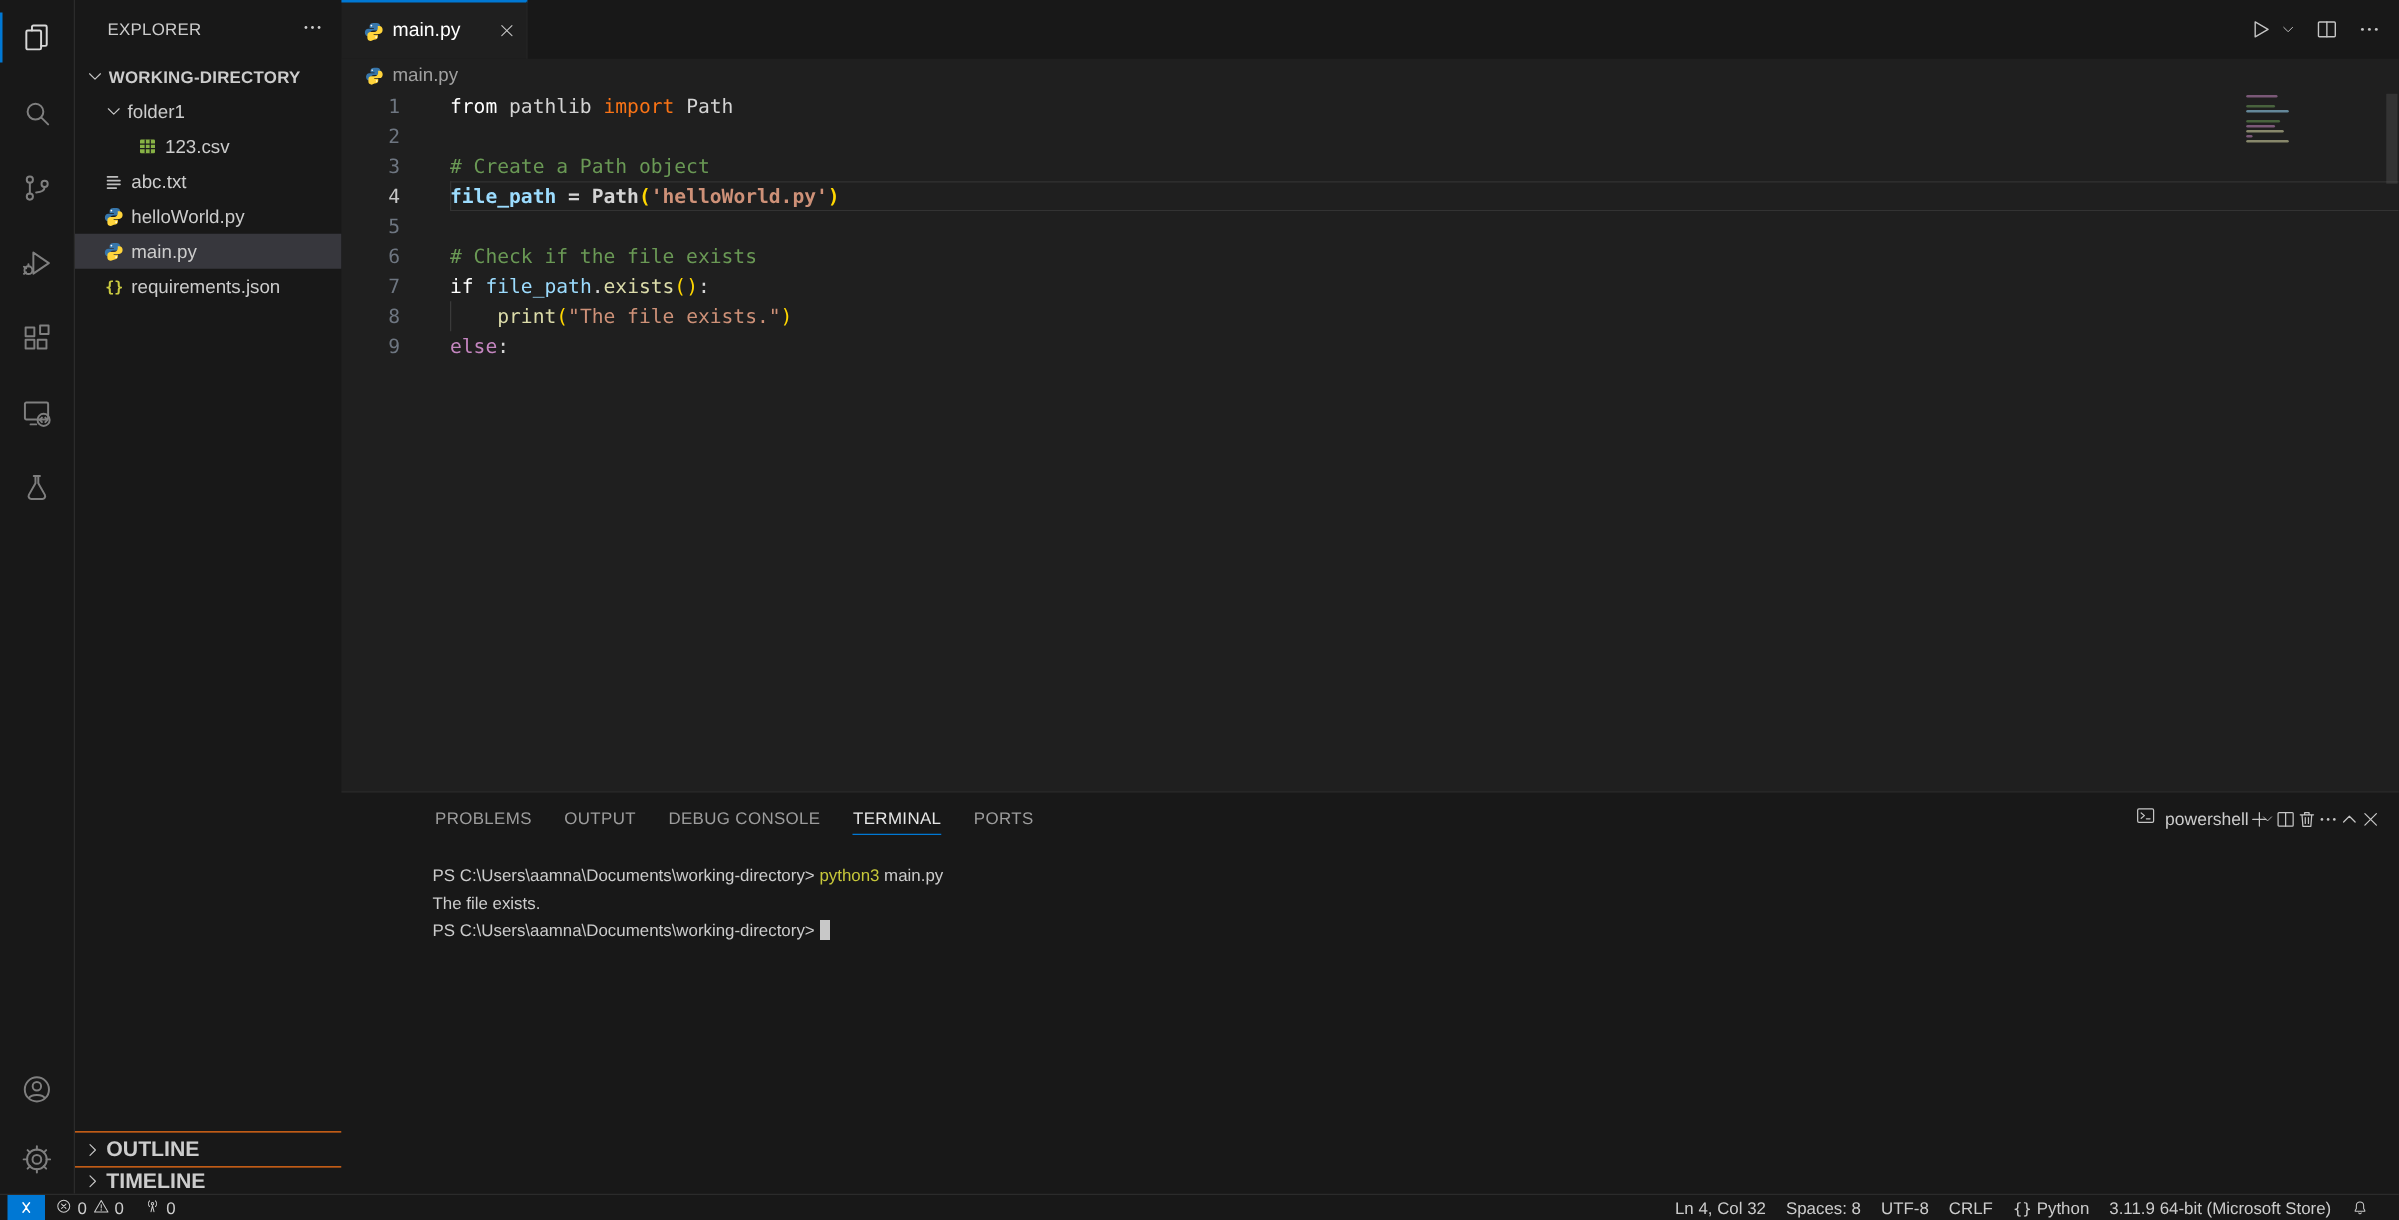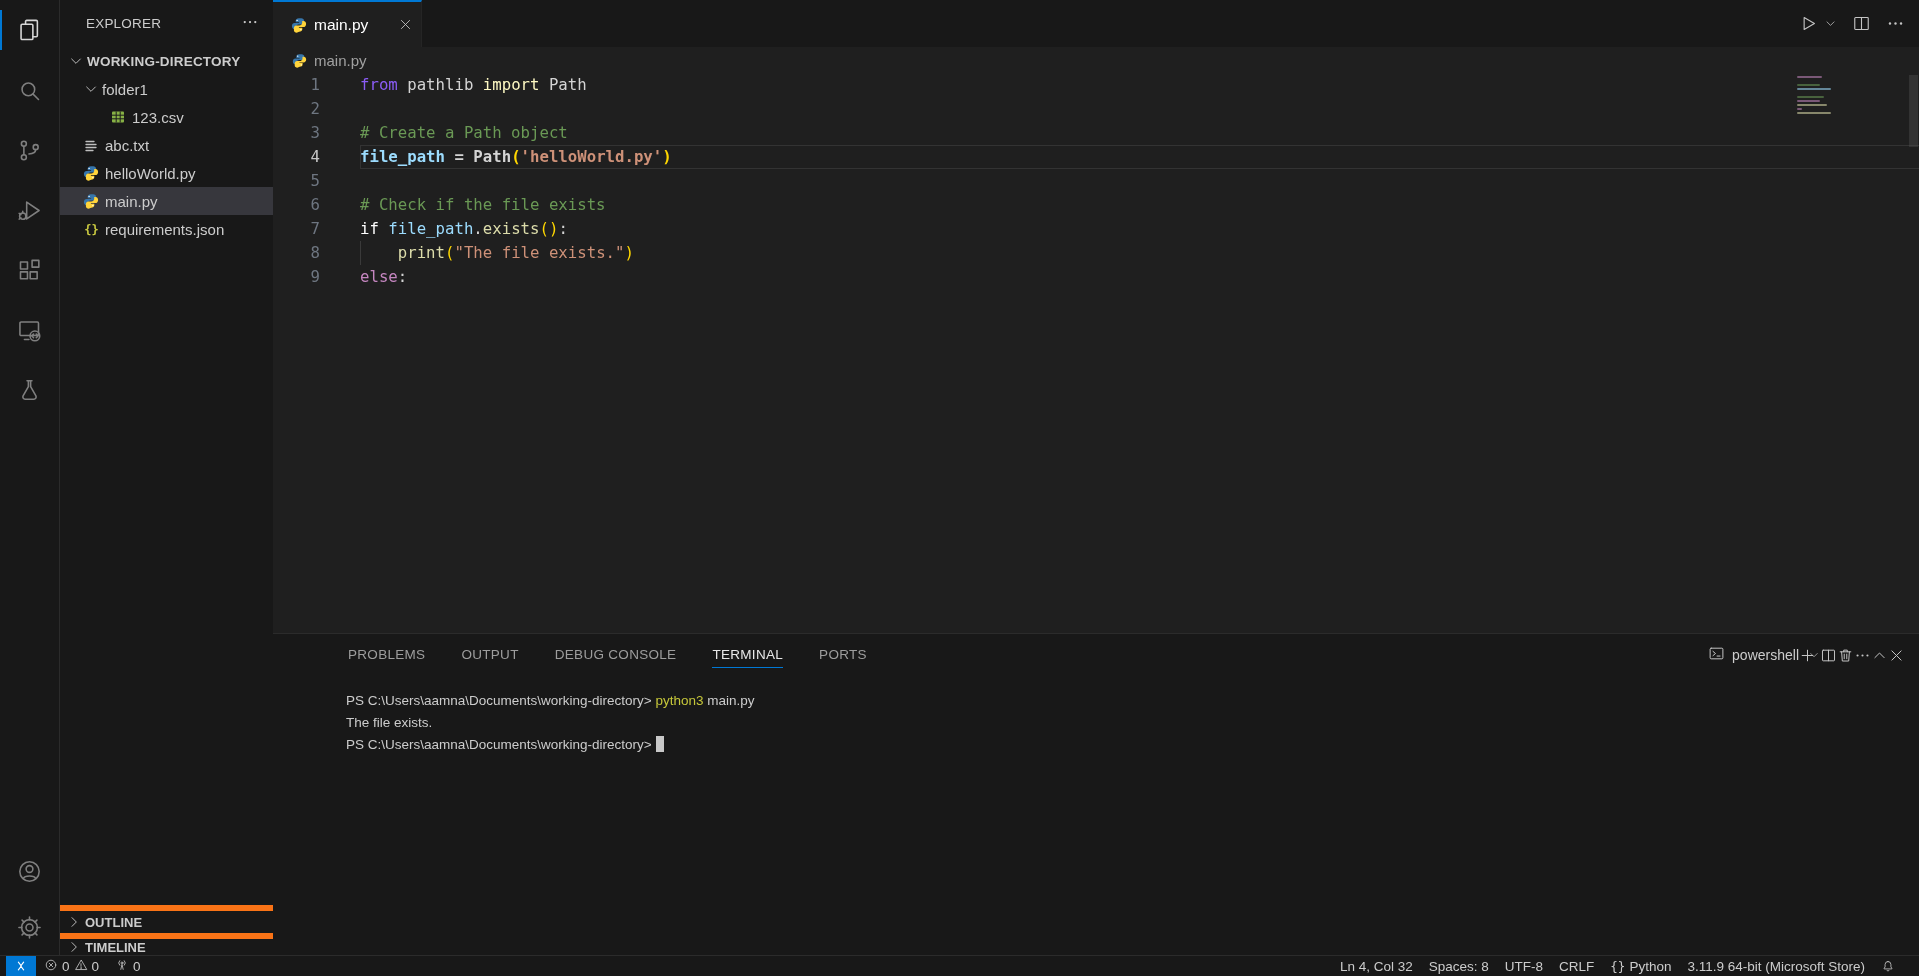--- a/index.html
+++ b/index.html
@@ -26,22 +26,22 @@
   .sb-more { margin-left:auto; color:#cccccc; cursor:pointer; }
   .sb-more svg { width:18px; height:18px; }
   .tree-row { height:28px; display:flex; align-items:center; cursor:pointer; color:#cccccc; }
   .tree-row.selected { background:#37373d; }
   .tree-row .twisty { width:16px; height:16px; margin-right:3px; flex-shrink:0; color:#c5c5c5; }
   .tree-row .twisty svg { width:16px; height:16px; }
   .tree-row .ficon { width:16px; height:16px; margin-right:6px; flex-shrink:0; }
   .tree-row .ficon svg { width:16px; height:16px; }
   .section-row { font-weight:bold; font-size:13.5px; letter-spacing:.2px; }
   .sb-bottom { position:absolute; left:0; right:0; bottom:0; }
-  .sb-bottom .pane-row { display:flex; align-items:center; border-top:6px solid #f97316;
-                         font-weight:bold; font-size:13px; padding-left:6px; cursor:pointer; }
+  .sb-bottom .pane-row { display:flex; align-items:center; border-top:1px solid #f97316;
+                         font-weight:bold; font-size:17px; padding-left:6px; cursor:pointer; }
   .pane-row .twisty { width:16px; height:16px; margin-right:3px; color:#c5c5c5; }
   .pane-row .twisty svg { width:16px; height:16px; }
   .pane-outline { height:28px; }
   .pane-timeline { height:22px; }
 
   
   .main { flex:1; display:flex; flex-direction:column; background:#1f1f1f; min-width:0; }
   .tabbar { height:47px; background:#181818; display:flex; align-items:stretch; flex-shrink:0; }
   .tab { width:149px; background:#1f1f1f; border-top:2px solid var(--accent);
          border-right:1px solid #252525; display:flex; align-items:center;
@@ -70,21 +70,21 @@
 
   .minimap { position:absolute; top:3px; right:88px; width:34px; }
   .minimap .mm { height:2px; margin-bottom:2px; border-radius:1px; }
   .scroll-slider { position:absolute; top:2px; right:1px; width:9px; height:72px;
                    background:#5a5a5a; opacity:.35; }
 
   
   .panel { height:322px; background:#181818; border-top:1px solid #2b2b2b;
            display:flex; flex-direction:column; flex-shrink:0; }
   .panel-header { height:42px; display:flex; align-items:center; padding:0 14px 0 75px; flex-shrink:0; }
-  .panel-tabs { display:flex; gap:36px; }
+  .panel-tabs { display:flex; gap:26px; }
   .ptab { font-size:13.5px; color:#9d9d9d; letter-spacing:.3px; position:relative;
           cursor:pointer; padding:4px 0 6px; }
   .ptab.active { color:#e7e7e7; }
   .ptab.active::after { content:""; position:absolute; left:0; right:0; bottom:0;
                         height:1px; background:var(--accent); }
   .panel-actions { margin-left:auto; display:flex; align-items:center; color:#c5c5c5; }
   .panel-actions .pa { display:flex; align-items:center; cursor:pointer; }
   .panel-actions svg { width:17px; height:17px; }
   .shell-group { display:flex; align-items:center; gap:7px; cursor:pointer; }
   .shell-group svg { width:17px; height:17px; }
@@ -329,21 +329,21 @@
             <circle cx="9.9" cy="12.6" r=".7" fill="#ffffff"></circle>
           </svg>
         </span>
       <span>main.py</span>
     </div>
 
     <div class="editor">
       <div class="code" id="code">
           <div class="line">
             <span class="ln">1</span>
-            <span class="lc"><span style="color:#8b5cf6">from</span><span style="color:#D4D4D4"> pathlib </span><span style="color:#fef9c3">import</span><span style="color:#D4D4D4"> Path</span></span>
+            <span class="lc"><span style="color:#ffffff">from</span><span style="color:#D4D4D4"> pathlib </span><span style="color:#f97316">import</span><span style="color:#D4D4D4"> Path</span></span>
           </div>
           <div class="line">
             <span class="ln">2</span>
             <span class="lc"></span>
           </div>
           <div class="line">
             <span class="ln">3</span>
             <span class="lc"><span style="color:#6A9955"># Create a Path object</span></span>
           </div>
           <div class="line current">

